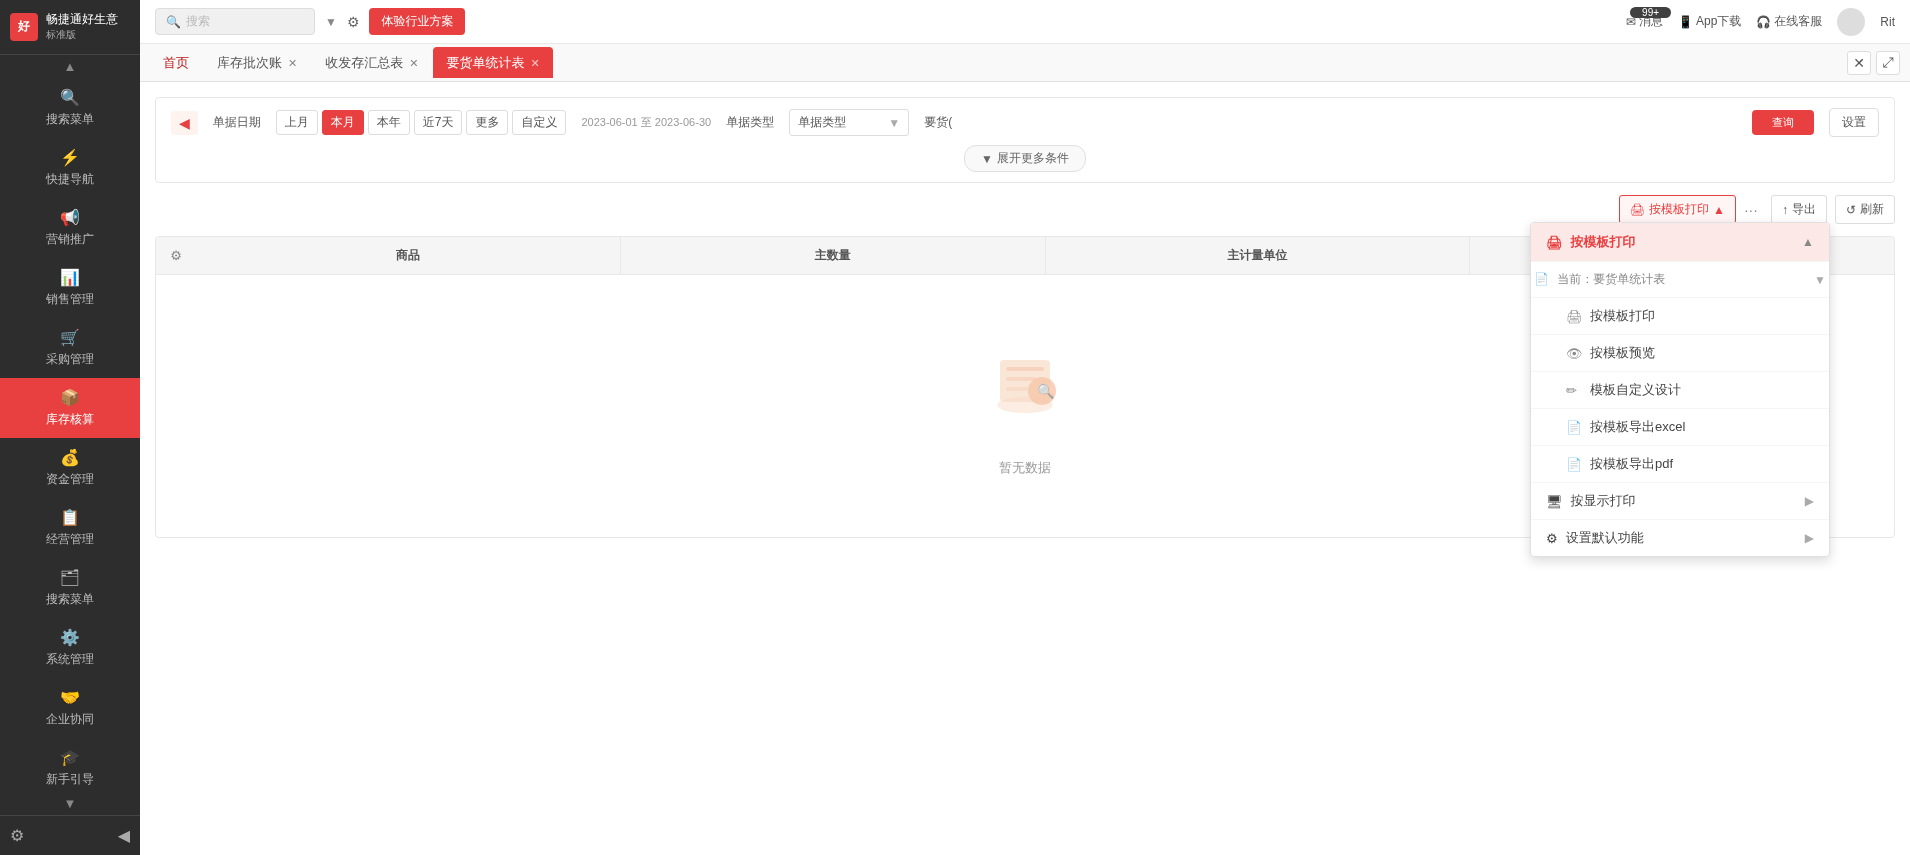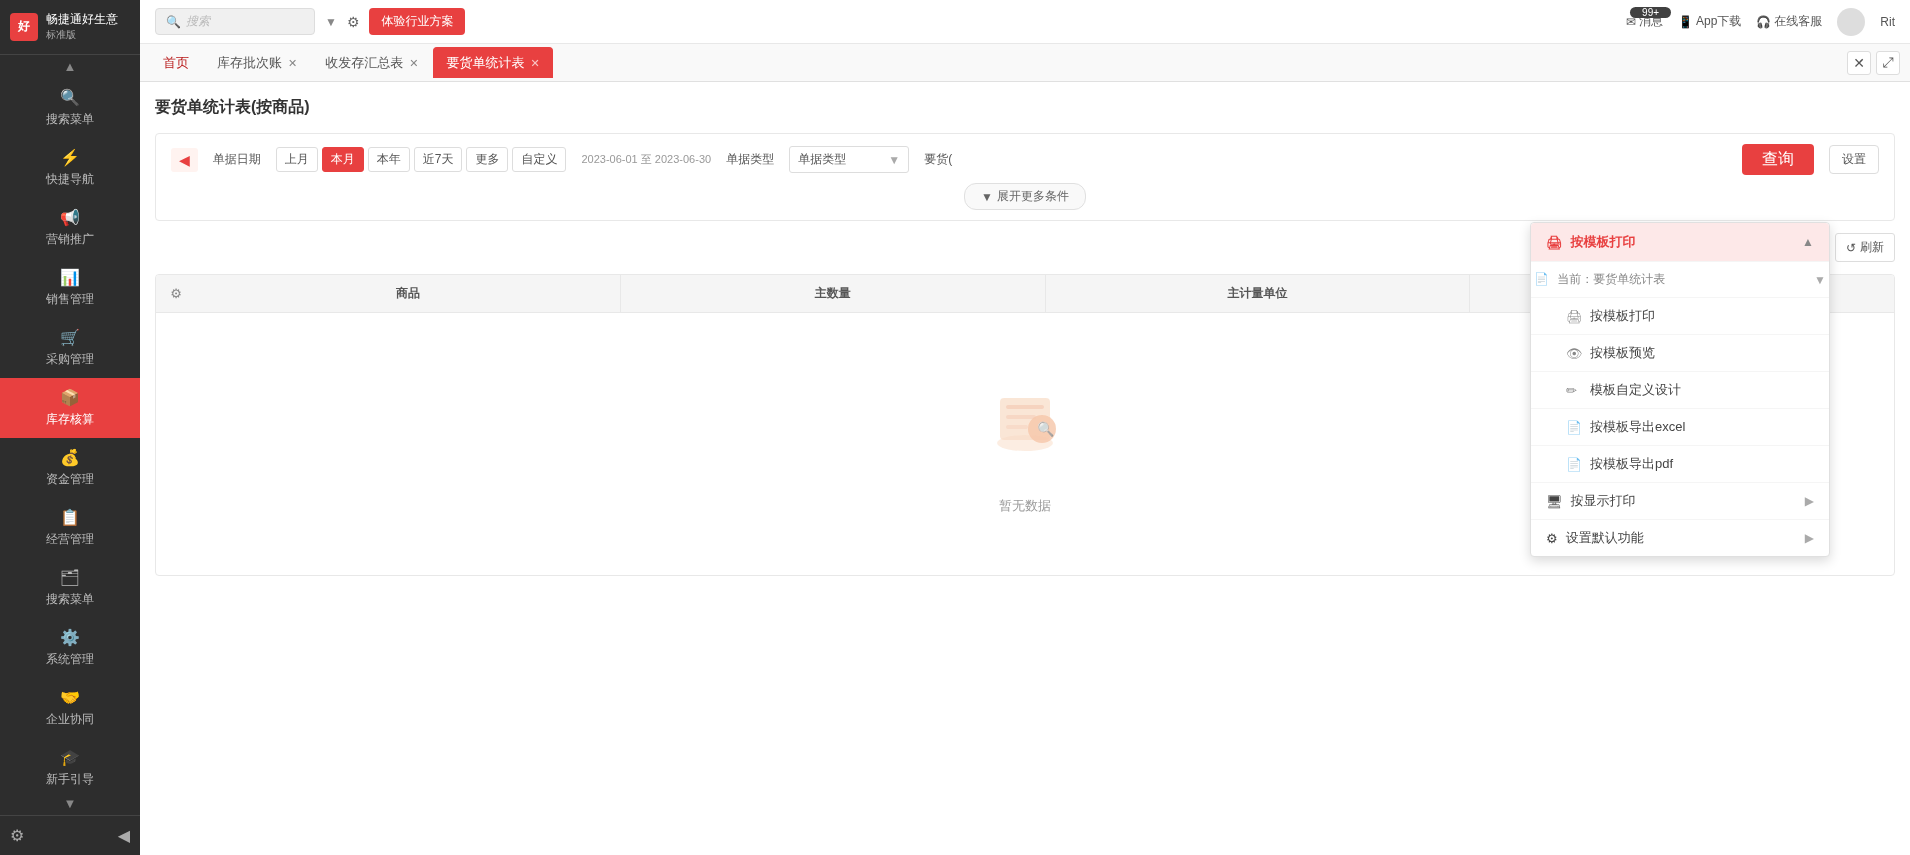--- a/index.html
+++ b/index.html
@@ -49,21 +49,21 @@
     .page-title { font-size: 16px; font-weight: bold; color: #333; margin-bottom: 15px; }
 
     
     .filter-bar { background: #fff; border: 1px solid #e8e8e8; border-radius: 4px; padding: 10px 15px; margin-bottom: 12px; }
     .filter-row { display: flex; align-items: center; gap: 15px; flex-wrap: wrap; }
     .filter-label { color: #555; font-size: 12px; white-space: nowrap; }
     .date-group { display: flex; align-items: flex-start; gap: 4px; }
     .date-btn { padding: 3px 8px; border: 1px solid #ddd; border-radius: 3px; background: #fff; font-size: 12px; cursor: pointer; color: #555; }
     .date-btn.active { background: #e84040; color: white; border-color: #e84040; }
     .date-range { font-size: 11px; color: #999; }
-    .query-btn { background: #e84040; color: white; border: none; border-radius: 4px; padding: 5px 20px; font-size: 16px; cursor: pointer; }
+    .query-btn { background: #e84040; color: white; border: none; border-radius: 4px; padding: 5px 20px; font-size: 11px; cursor: pointer; }
     .settings-btn { background: white; color: #555; border: 1px solid #ddd; border-radius: 4px; padding: 5px 12px; font-size: 12px; cursor: pointer; }
 
     
     .type-selector { display: flex; align-items: center; border: 1px solid #ddd; border-radius: 3px; padding: 4px 8px; background: #fff; min-width: 120px; font-size: 12px; color: #555; cursor: pointer; gap: 5px; }
 
     
     .table-container { border: 1px solid #e8e8e8; border-radius: 4px; overflow: hidden; }
     .table-header { display: flex; align-items: center; background: #f5f5f5; border-bottom: 1px solid #e8e8e8; }
     .th { padding: 10px 15px; font-size: 12px; color: #555; font-weight: bold; flex: 1; text-align: center; border-right: 1px solid #e8e8e8; }
     .th:first-child { flex: 0 0 40px; }
@@ -163,21 +163,21 @@
     <span class="sidebar-bottom-icon">⚙</span>
     <span class="sidebar-bottom-icon">◀</span>
   </div>
 </div>
 
 <div class="main">
 
   <div class="topbar">
     <div class="topbar-search">
       <span>🔍</span>
-      <span style="color:#bbb;font-style:italic;">搜索</span>
+      <span style="color:#bbb;">搜索</span>
     </div>
     <span style="color:#888; font-size:12px;">▼</span>
     <span class="gear-icon-top">⚙</span>
     <button class="topbar-trial-btn">体验行业方案</button>
     <div class="topbar-divider"></div>
     <div class="topbar-right">
       <div class="topbar-badge-item">
         <span>✉</span>
         <span>消息</span>
         <span class="badge">99+</span>
@@ -212,21 +212,20 @@
       <span class="tab-close">✕</span>
     </div>
     <div class="topbar-divider"></div>
     <div class="tabbar-right">
       <div class="tabbar-btn">✕</div>
       <div class="tabbar-btn">⤢</div>
     </div>
   </div>
 
   <div class="page-content">
-    <div class="page-title">要货单统计表(按商品)</div>
 
     <div class="filter-bar">
       <div class="filter-row">
         <div style="display:flex; align-items:center; padding:4px 8px; background:#fff3f0; border-radius:3px; cursor:pointer;">
           <span style="color:#e84040; font-size:14px;">◀</span>
         </div>
         <span class="filter-label">单据日期</span>
         <div class="date-group">
           <button class="date-btn">上月</button>
           <button class="date-btn active">本月</button>

